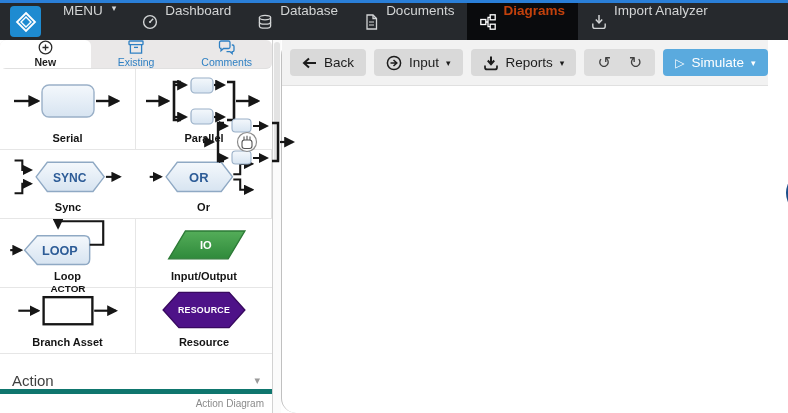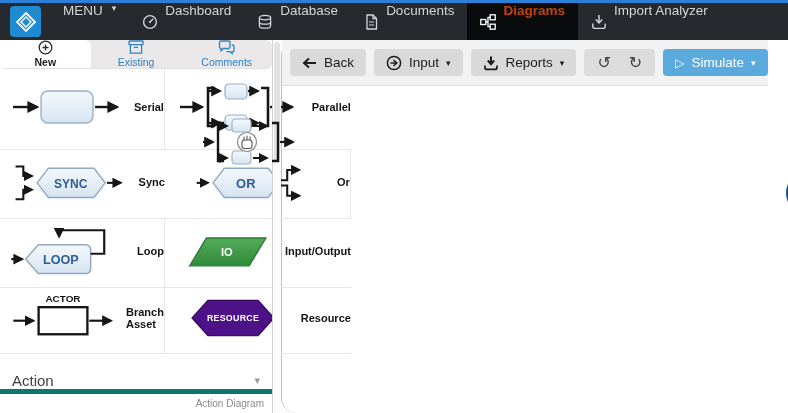--- a/index.html
+++ b/index.html
@@ -27,21 +27,21 @@
   .scroll-thumb { position:absolute; left:1px; right:1px; top:2px; height:120px; background:#e3e3e3; border-radius:3px; }
 
   .tabstrip { height:36px; background:#eae8e8; display:flex; width:272px; border-bottom:1px solid #e0e0e0;border-radius:6px; }
   .tab { flex:1; display:flex; flex-direction:column; align-items:center; justify-content:center;
          gap:1px; font-size:10.5px; color:#2f80c3; cursor:pointer; }
   .tab .t-ic { height:15px; display:flex; align-items:center; }
   .tab.active { background:#fff; border-radius:6px 6px 0 0; color:#1f1f1f; font-weight:bold; border-bottom:none; }
 
   .palette { width:272px; display:grid; grid-template-columns:1fr 1fr;
              grid-template-rows:81px 69px 69px 66px; background:#fff; }
-  .cell { display:flex; flex-direction:row; align-items:center; justify-content:flex-end;
+  .cell { display:flex; flex-direction:column; align-items:center; justify-content:flex-end;
           border-bottom:1px solid #e6e6e6; padding-bottom:5px; cursor:grab; }
   .cell.colL { border-right:1px solid #e6e6e6; }
   .cell .glyph { flex:1; display:flex; align-items:center; justify-content:center; width:100%; }
   .cell .plabel { font-size:11px; font-weight:bold; color:#141414; line-height:12px; }
 
   .section-hdr { width:272px; height:31px; display:flex; align-items:center; padding:0 12px;
                  font-size:15px; color:#3f3f3f; border-bottom:5px solid #0f766e; background:#fff;margin-top:18px; }
   .section-hdr .caret { margin-left:auto; color:#9a9a9a; font-size:11px; }
   .side-footer { width:272px; height:20px; line-height:19px; text-align:right; padding-right:8px;
                  font-size:10px; color:#8b8b8b; }

